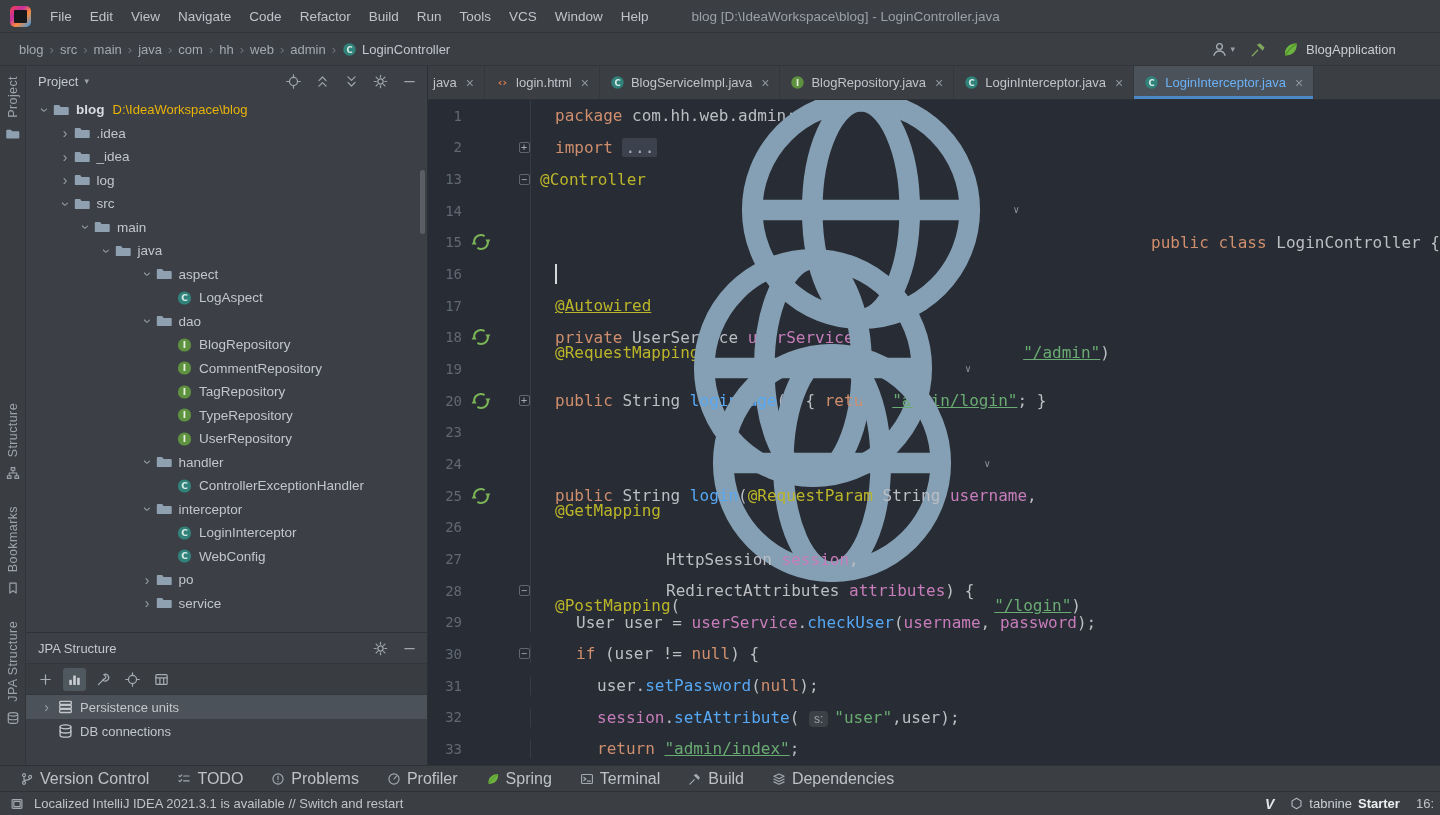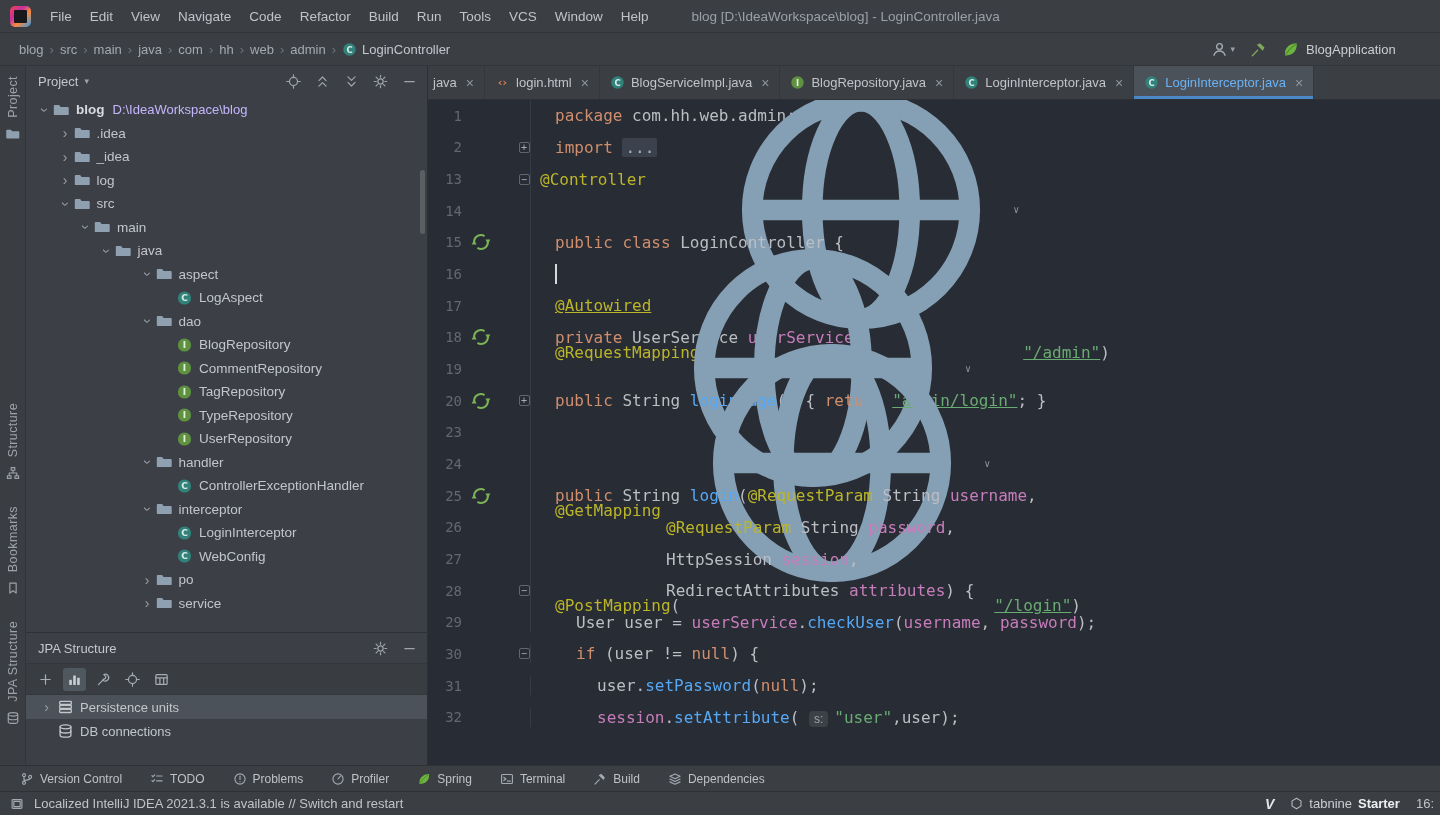--- a/index.html
+++ b/index.html
@@ -54,21 +54,21 @@
   .ph-icons .hico { width:15px; height:15px; color:#9EA4AA; display:inline-flex; }
 
   .project { height:566px; display:flex; flex-direction:column; position:relative; overflow:hidden; }
   .tree { flex:1; overflow:hidden; font-size:13.5px; color:#C2C6CB; padding-top:2px; }
   .trow { height:23.5px; display:flex; align-items:center; white-space:nowrap; }
   .tw-chev { display:inline-flex; justify-content:center; width:17px; color:#9AA0A7;
     font-size:14px; flex-shrink:0; }
   .tw-chev.open { transform:rotate(90deg); }
   .tw-ico { width:17px; height:16px; margin:0 6px 0 0; display:inline-flex; flex-shrink:0; }
   .tlabel.bold { font-weight:bold; color:#D7DADE; }
-  .thint { color:#c4b5fd; margin-left:8px; font-size:13px; }
+  .thint { color:#eab308; margin-left:8px; font-size:13px; }
   .scroll-thumb { position:absolute; right:2px; top:104px; width:5px; height:64px;
     background:rgba(255,255,255,.16); border-radius:3px; }
 
   .jpa { height:133px; border-top:1px solid #2E3236; display:flex; flex-direction:column; }
   .jpa-toolbar { height:32px; display:flex; align-items:center; gap:6px; padding:0 8px;
     background:#393D42; border-top:1px solid #33373C; border-bottom:1px solid #33373C; }
   .tb-btn { width:23px; height:23px; display:flex; align-items:center; justify-content:center;
     color:#A6ACB3; border-radius:3px; }
   .tb-btn.sel { background:#50585F; color:#C9CED3; }
   .tb-btn .bico { width:15px; height:15px; display:inline-flex; }
@@ -111,21 +111,21 @@
   .tk-hint { background:#3C4148; color:#9CA3AC; border-radius:4px; padding:1px 5px;
     font-size:12px; margin-right:6px; font-family:"Liberation Sans",sans-serif; }
   .caret { display:inline-block; width:2px; height:20px; background:#D4D8DC; vertical-align:middle; }
   .globe-inlay { display:inline-flex; align-items:center; margin:0 4px 0 2px; vertical-align:-2px; }
   .globe-inlay svg { width:14px; height:14px; }
   .inlay-chev { color:#8B939C; font-size:10px; margin-left:2px; }
 
   
   .bottombar { height:26px; background:#3B3F44; border-top:1px solid #2E3236;
     display:flex; align-items:center; padding-left:20px; gap:28px;
-    font-size:12px; color:#BEC2C6; flex-shrink:0; }
+    font-size:16px; color:#BEC2C6; flex-shrink:0; }
   .bb-item { display:flex; align-items:center; gap:6px; white-space:nowrap; }
   .bb-ico { width:14px; height:14px; color:#A3A9B0; display:inline-flex; }
   .bb-ico.green { color:#6DB33F; }
 
   .statusbar { height:24px; background:#3B3F44; border-top:1px solid #2E3236;
     display:flex; align-items:center; padding:0 6px 0 10px; font-size:13px;
     color:#C0C4C8; gap:10px; flex-shrink:0; overflow:hidden; }
   .st-ico { width:14px; height:14px; color:#A3A9B0; display:inline-flex; flex-shrink:0; }
   .st-right { margin-left:auto; display:flex; align-items:center; gap:16px; white-space:nowrap; }
   .v-glyph { font-style:italic; font-weight:bold; color:#E4E7EA; font-size:14px; }
@@ -653,21 +653,21 @@
           <div class="cl"><span class="ln">14</span><span class="gslot"></span><span class="fslot"></span><span class="ctext" style="padding-left: 24px;"><span class="tk-ann">@RequestMapping</span><span class="tk-pl">(</span><span class="globe-inlay"><svg viewBox="0 0 16 16" fill="none" stroke="#85A0B4" stroke-width="1.1" style="width:100%;height:100%">
                   <circle cx="8" cy="8" r="5.8"></circle>
                   <ellipse cx="8" cy="8" rx="2.6" ry="5.8"></ellipse>
                   <path d="M2.2 8h11.6"></path>
                 </svg><span class="inlay-chev">∨</span></span><span class="tk-str tk-u">"/admin"</span><span class="tk-pl">)</span></span></div>
           <div class="cl"><span class="ln">15</span><span class="gslot"><svg viewBox="0 0 16 16" style="width:100%;height:100%">
                 <path d="M13 8a5 5 0 0 1-7.6 4.3" stroke="#7CB357" stroke-width="1.5" fill="none"></path>
                 <path d="M3 8a5 5 0 0 1 7.6-4.3" stroke="#7CB357" stroke-width="1.5" fill="none"></path>
                 <path d="M14.8 6.2 13 9.4 11.2 6.2z" fill="#7CB357"></path>
                 <path d="M1.2 9.8 3 6.6 4.8 9.8z" fill="#7CB357"></path>
-              </svg></span><span class="fslot"></span><span class="ctext" style="padding-left: 24px;"><span class="tk-kw">public class</span><span class="tk-pl"> LoginController {</span></span></div>
+              </svg></span><span class="fslot"></span><span class="ctext" style="padding-left: 24px; text-align: right;"><span class="tk-kw">public class</span><span class="tk-pl"> LoginController {</span></span></div>
           <div class="cl"><span class="ln">16</span><span class="gslot"></span><span class="fslot"></span><span class="ctext" style="padding-left: 24px;"><span class="caret"></span></span></div>
           <div class="cl"><span class="ln">17</span><span class="gslot"></span><span class="fslot"></span><span class="ctext" style=""><span class="tk-ann tk-u">@Autowired</span></span></div>
           <div class="cl"><span class="ln">18</span><span class="gslot"><svg viewBox="0 0 16 16" style="width:100%;height:100%">
                 <path d="M13 8a5 5 0 0 1-7.6 4.3" stroke="#7CB357" stroke-width="1.5" fill="none"></path>
                 <path d="M3 8a5 5 0 0 1 7.6-4.3" stroke="#7CB357" stroke-width="1.5" fill="none"></path>
                 <path d="M14.8 6.2 13 9.4 11.2 6.2z" fill="#7CB357"></path>
                 <path d="M1.2 9.8 3 6.6 4.8 9.8z" fill="#7CB357"></path>
               </svg></span><span class="fslot"></span><span class="ctext" style="padding-left: 24px;"><span class="tk-kw">private</span><span class="tk-pl"> UserService </span><span class="tk-fld">userService</span><span class="tk-pl">;</span></span></div>
           <div class="cl"><span class="ln">19</span><span class="gslot"></span><span class="fslot"></span><span class="ctext" style="padding-left: 24px;"><span class="tk-ann">@GetMapping</span><span class="globe-inlay"><svg viewBox="0 0 16 16" fill="none" stroke="#85A0B4" stroke-width="1.1" style="width:100%;height:100%">
                   <circle cx="8" cy="8" r="5.8"></circle>
@@ -685,27 +685,28 @@
                   <circle cx="8" cy="8" r="5.8"></circle>
                   <ellipse cx="8" cy="8" rx="2.6" ry="5.8"></ellipse>
                   <path d="M2.2 8h11.6"></path>
                 </svg><span class="inlay-chev">∨</span></span><span class="tk-str tk-u">"/login"</span><span class="tk-pl">)</span></span></div>
           <div class="cl"><span class="ln">25</span><span class="gslot"><svg viewBox="0 0 16 16" style="width:100%;height:100%">
                 <path d="M13 8a5 5 0 0 1-7.6 4.3" stroke="#7CB357" stroke-width="1.5" fill="none"></path>
                 <path d="M3 8a5 5 0 0 1 7.6-4.3" stroke="#7CB357" stroke-width="1.5" fill="none"></path>
                 <path d="M14.8 6.2 13 9.4 11.2 6.2z" fill="#7CB357"></path>
                 <path d="M1.2 9.8 3 6.6 4.8 9.8z" fill="#7CB357"></path>
               </svg></span><span class="fslot"></span><span class="ctext" style="padding-left: 24px;"><span class="tk-kw">public</span><span class="tk-pl"> String </span><span class="tk-mth">login</span><span class="tk-pl">(</span><span class="tk-ann">@RequestParam</span><span class="tk-pl"> String </span><span class="tk-fld">username</span><span class="tk-pl">,</span></span></div>
-          <div class="cl"><span class="ln">26</span><span class="gslot"></span><span class="fslot"></span><span class="ctext" style="padding-left: 135px;"><span class="tk-ann">@RequestParam</span><span class="tk-pl"> String </span><span class="tk-fld">password</span><span class="tk-pl">,</span></span></div>
+          <div class="cl"><span class="ln">26</span><span class="gslot"></span><span class="fslot"></span></div>
           <div class="cl"><span class="ln">27</span><span class="gslot"></span><span class="fslot"></span><span class="ctext" style="padding-left: 135px;"><span class="tk-pl">HttpSession </span><span class="tk-fld">session</span><span class="tk-pl">,</span></span></div>
           <div class="cl"><span class="ln">28</span><span class="gslot"></span><span class="fslot"><span class="fbox">−</span></span><span class="ctext" style="padding-left: 135px;"><span class="tk-pl">RedirectAttributes </span><span class="tk-fld">attributes</span><span class="tk-pl">) {</span></span></div>
           <div class="cl"><span class="ln">29</span><span class="gslot"></span><span class="fslot"></span><span class="ctext" style="padding-left: 45px;"><span class="tk-pl">User user = </span><span class="tk-fld">userService</span><span class="tk-pl">.</span><span class="tk-mth">checkUser</span><span class="tk-pl">(</span><span class="tk-fld">username</span><span class="tk-pl">, </span><span class="tk-fld">password</span><span class="tk-pl">);</span></span></div>
           <div class="cl"><span class="ln">30</span><span class="gslot"></span><span class="fslot"><span class="fbox">−</span></span><span class="ctext" style="padding-left: 45px;"><span class="tk-kw">if</span><span class="tk-pl"> (user != </span><span class="tk-kw">null</span><span class="tk-pl">) {</span></span></div>
           <div class="cl"><span class="ln">31</span><span class="gslot"></span><span class="fslot"></span><span class="ctext" style="padding-left: 66px;"><span class="tk-pl">user.</span><span class="tk-mth">setPassword</span><span class="tk-pl">(</span><span class="tk-kw">null</span><span class="tk-pl">);</span></span></div>
           <div class="cl"><span class="ln">32</span><span class="gslot"></span><span class="fslot"></span><span class="ctext" style="padding-left: 66px;"><span class="tk-fld">session</span><span class="tk-pl">.</span><span class="tk-mth">setAttribute</span><span class="tk-pl">( </span><span class="tk-hint">s:</span><span class="tk-str">"user"</span><span class="tk-pl">,user);</span></span></div>
+          <div class="cl"><span class="ln">33</span><span class="gslot"></span><span class="fslot"></span><span class="ctext" style="padding-left: 66px;"><span class="tk-kw">return</span><span class="tk-pl"> </span><span class="tk-str tk-u">"admin/index"</span><span class="tk-pl">;</span></span></div>
         </div>
     </div>
   </div>
 
   <div class="bottombar" id="bottombar">
       <span class="bb-item">
         <span class="bb-ico">
           <svg viewBox="0 0 16 16" fill="none" stroke="currentColor" stroke-width="1.3" stroke-linecap="round" stroke-linejoin="round" style="width:100%;height:100%">
             <circle cx="4.6" cy="3.6" r="1.7"></circle>
             <circle cx="4.6" cy="12.4" r="1.7"></circle>

